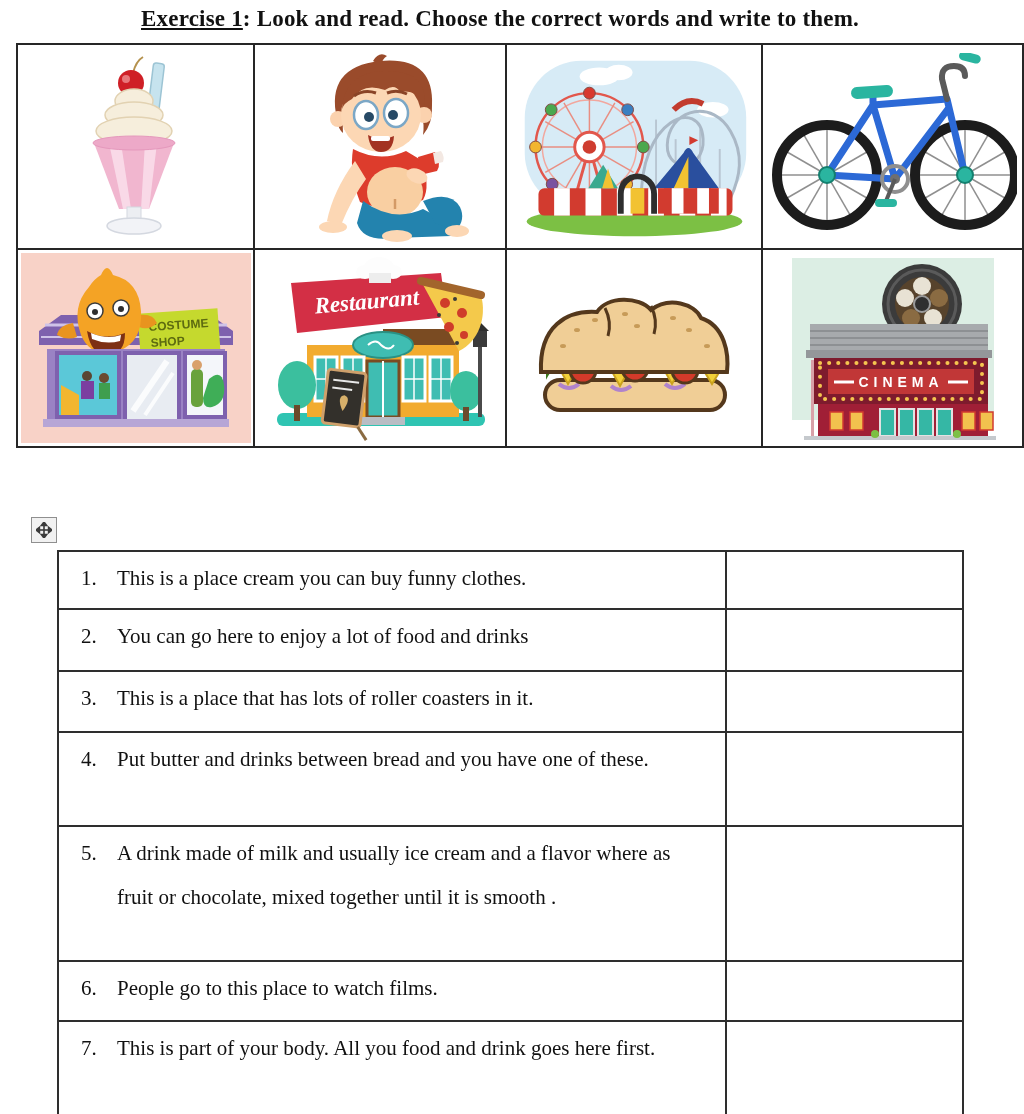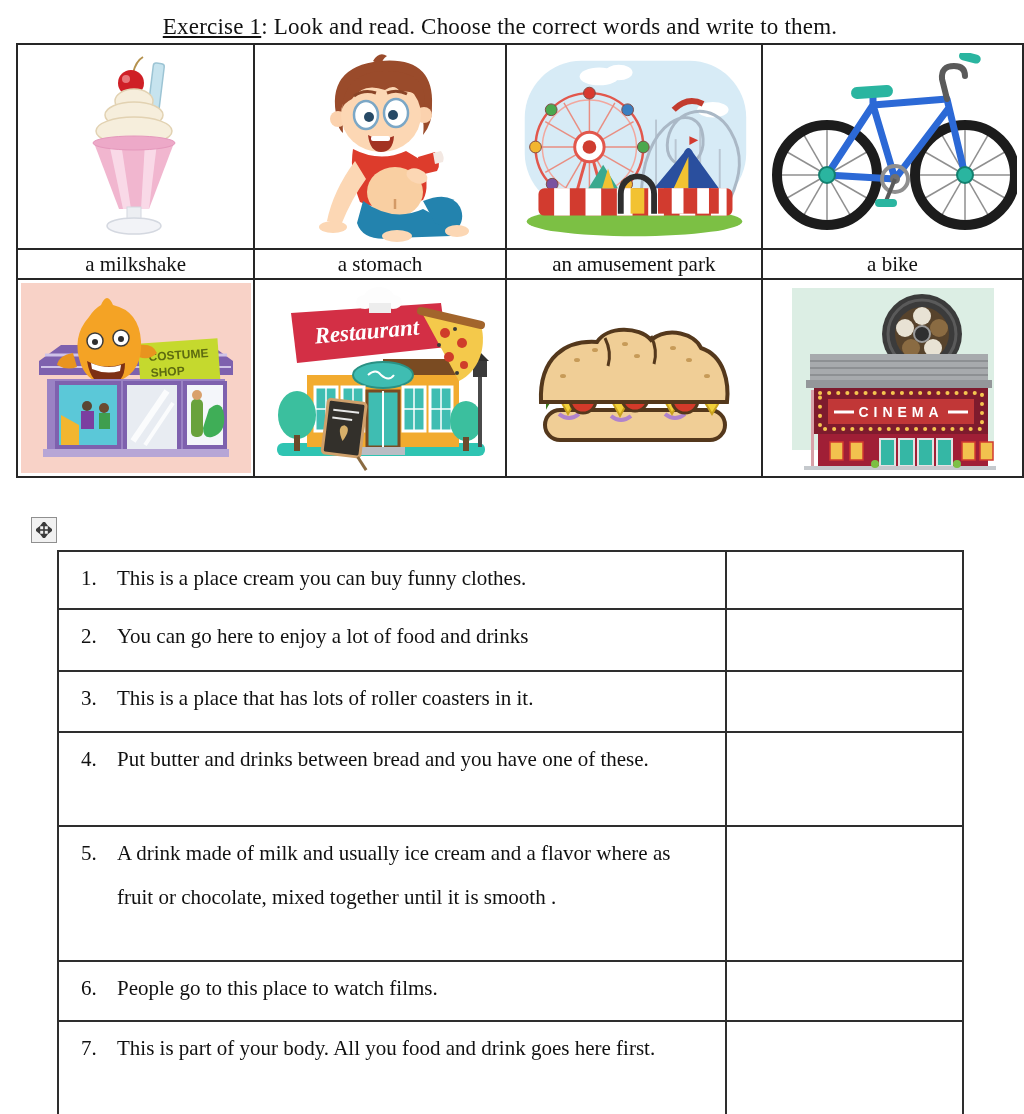--- a/index.html
+++ b/index.html
@@ -2,22 +2,22 @@
 <html><head>
 <meta charset="utf-8">
 <style>
   html,body{margin:0;padding:0;}
   body{
     width:1024px;height:1114px;position:relative;overflow:hidden;
     background:#ffffff;color:#111;
     font-family:"Liberation Serif","DejaVu Serif",serif;
   }
   .title{
-    position:absolute;top:14px;left:0;width:1000px;text-align:center;
-    font-size:23px;font-weight:normal;letter-spacing:.2px;
+    position:absolute;top:6px;left:0;width:1000px;text-align:center;
+    font-size:23px;font-weight:bold;letter-spacing:.2px;
   }
   .title .u{text-decoration:underline;}
   
   table{border-collapse:collapse;table-layout:fixed;}
   .pic-table{position:absolute;left:16px;top:43px;}
   .pic-table td{border:2.5px solid #262626;padding:0;text-align:center;vertical-align:middle;background:#fff;overflow:hidden;}
   .pic-table tr.imgs1 td{height:203px;}
   .pic-table tr.imgs2 td{height:196px;}
   .pic-table tr.labels td{height:28px;font-size:21px;line-height:28px;}
   .pic-table svg{display:block;margin:0 auto;}
@@ -182,26 +182,20 @@
         <rect x="192" y="0" width="22" height="9" rx="4.5" fill="#2ab5a0" transform="rotate(14 203 4)"></rect>
         <circle cx="128" cy="126" r="13" fill="none" stroke="#8f8f8f" stroke-width="4"></circle>
         <circle cx="128" cy="126" r="5" fill="#6f6f6f"></circle>
         <line x1="128" y1="126" x2="119" y2="148" stroke="#5a5a5a" stroke-width="4"></line>
         <rect x="108" y="146" width="22" height="8" rx="4" fill="#2ab5a0"></rect>
         <circle cx="60" cy="122" r="8" fill="#2ab5a0" stroke="#13806f" stroke-width="2"></circle>
         <circle cx="198" cy="122" r="8" fill="#2ab5a0" stroke="#13806f" stroke-width="2"></circle>
       </svg>
     </td>
   </tr>
-  <tr class="labels">
-    <td>a milkshake</td>
-    <td>a stomach</td>
-    <td>an amusement park</td>
-    <td>a bike</td>
-  </tr>
   <tr class="imgs2">
     <td>
       <svg width="230" height="190" viewBox="0 0 230 190">
         <rect x="0" y="0" width="230" height="190" fill="#f8d2c7"></rect>
         <polygon points="18,78 40,62 190,62 212,78 212,92 18,92" fill="#7e61ae"></polygon>
         <line x1="24" y1="72" x2="206" y2="72" stroke="#cfc3e8" stroke-width="3"></line>
         <line x1="20" y1="84" x2="210" y2="84" stroke="#cfc3e8" stroke-width="2"></line>
         <rect x="118" y="58" width="80" height="42" fill="#c5d92e" transform="rotate(-4 158 79)"></rect>
         <text x="158" y="76" font-size="12" font-weight="bold" fill="#5d6b10" text-anchor="middle" transform="rotate(-4 158 79)" font-family="'Liberation Sans',sans-serif">COSTUME</text>
         <text x="146" y="92" font-size="12" font-weight="bold" fill="#5d6b10" text-anchor="middle" transform="rotate(-4 158 79)" font-family="'Liberation Sans',sans-serif">SHOP</text>

